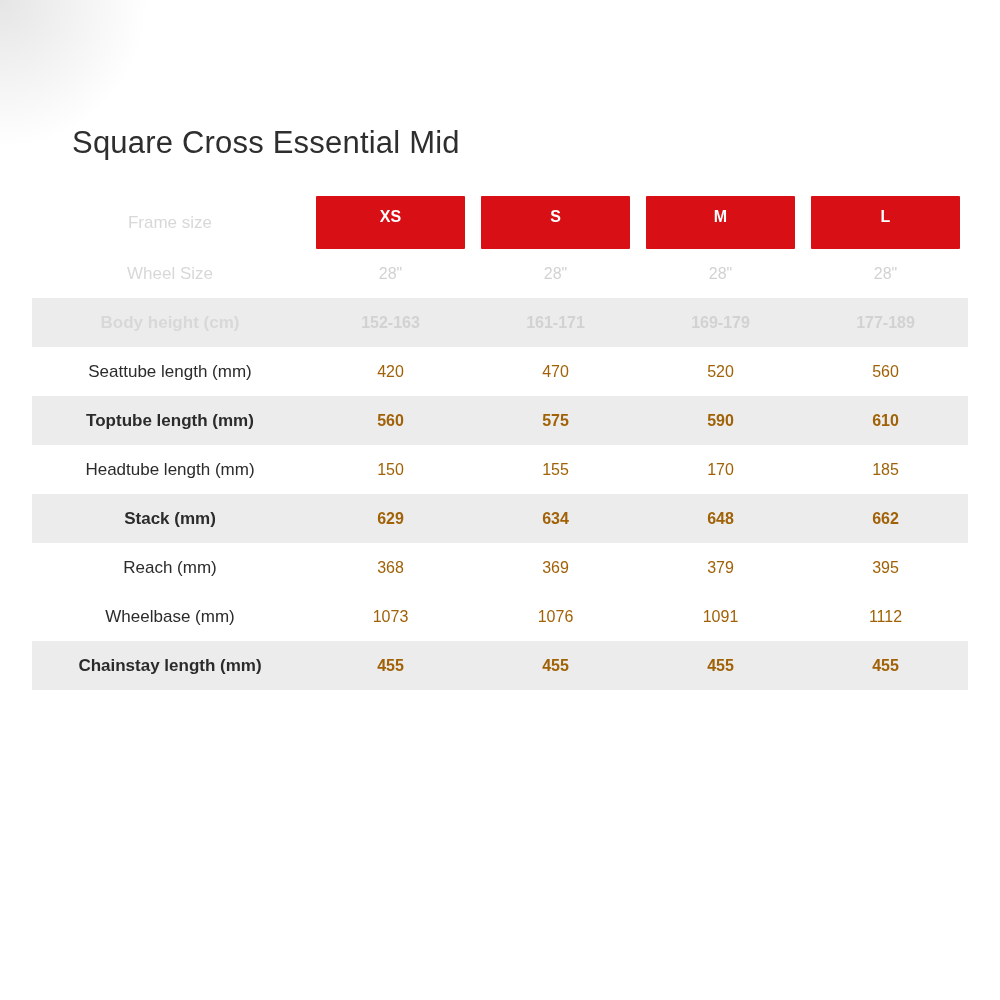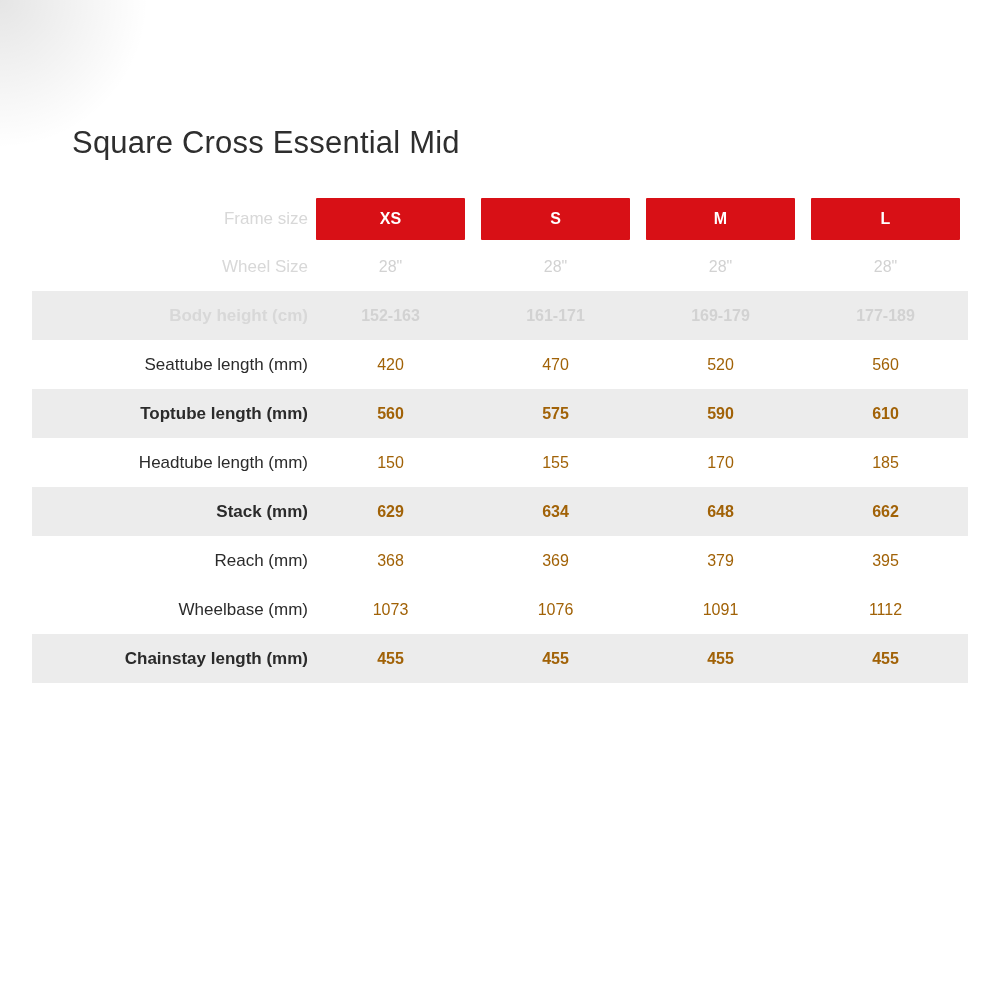--- a/index.html
+++ b/index.html
@@ -48,21 +48,21 @@
   .col-label { width: 276px; }
   .col-size  { width: 165px; }
 
   tr.header-row { height: 46px; }
   tr.data-row   { height: 49px; }
 
   .label-cell {
     font-size: 17px;
     color: #2b2b2b;
     padding-left: 10px;
-    text-align: right;
+    text-align: center;
     white-space: nowrap;
   }
   .label-faded {
     color: #d8d8d8;
   }
   .value-cell {
     font-size: 16px;
     color: #a16207;
     text-align: center;
   }
@@ -76,21 +76,21 @@
   tr.plain td {
     background: #ffffff;
     margin-left: 23px;
   }
   .size-chip {
     background: #d81016;
     color: #ffffff;
     font-size: 16px;
     font-weight: bold;
     text-align: center;
-    height: 42px;
+    height: 53px;
     line-height: 42px;
     margin: 0 8px;
     border-radius: 1px;
   }
   .header-row td.label-cell {
     background: #ffffff;
   }
   .chip-cell {
     background: #ffffff;
   }

